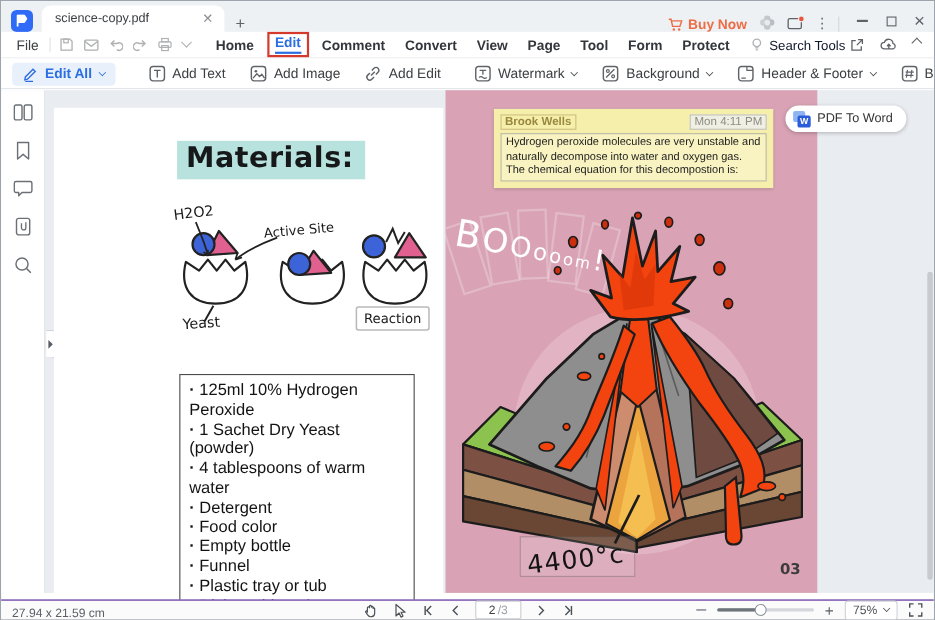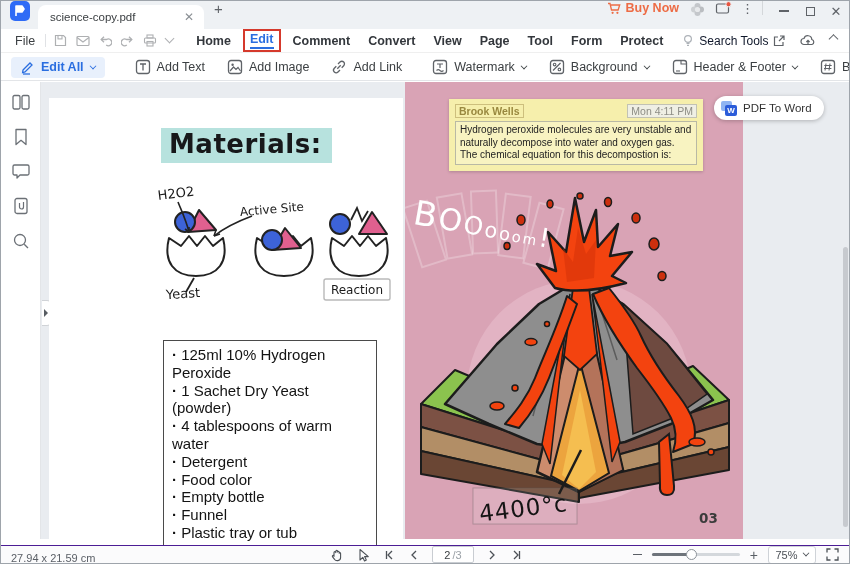--- a/index.html
+++ b/index.html
@@ -1,21 +1,21 @@
 <!DOCTYPE html>
 <html><head>
 <meta charset="utf-8">
 <style>
   html,body{margin:0;padding:0;background:#dfe2e6;}
   *{box-sizing:border-box;}
   .window{position:relative;width:850px;height:564px;background:#fff;border:1px solid #9ea4ab;
     font-family:"Liberation Sans",sans-serif;overflow:hidden;}
 
   
-  .titlebar{position:absolute;left:0;top:0;width:100%;height:28px;background:#eef1f4;display:flex;align-items:flex-start;}
+  .titlebar{position:absolute;left:0;top:0;width:100%;height:28px;background:#eef1f4;display:flex;align-items:flex-end;}
   .logo{width:20px;height:20px;margin:0 8px 0 9px;border-radius:5px;background:#2f6bf6;display:flex;align-items:center;justify-content:center;}
   .tab{position:relative;height:24px;margin-top:4px;width:166px;background:#fff;border-radius:8px 8px 0 0;
     display:flex;align-items:center;padding:0 8px 0 12px;font-size:11.5px;color:#3c4043;}
   .tab-close{margin-left:auto;color:#8a8f94;font-size:12px;cursor:default;padding:0 2px;}
   .newtab{color:#5f6368;font-size:15px;margin-left:10px;line-height:1;}
   .tb-spacer{flex:1;}
   .buynow{display:flex;align-items:center;gap:5px;color:#ed6c45;font-size:12.5px;font-weight:bold;margin-right:10px;}
   .tb-ico{margin-right:9px;display:flex;align-items:center;}
   .tb-dots{color:#5f6368;font-size:13px;margin-right:8px;font-family:"DejaVu Sans",sans-serif;}
   .tb-sep{width:1px;height:14px;background:#d4d7da;margin-right:8px;}
@@ -75,21 +75,21 @@
   .w-ico{position:relative;width:16px;height:15px;}
   .w-ico .back{position:absolute;left:0;top:0;width:11px;height:10px;background:#8fb4f2;border-radius:2px;}
   .w-ico .front{position:absolute;left:4px;top:4px;width:12px;height:11px;background:#2b5cd9;border-radius:2px;color:#fff;
     font-size:8px;font-weight:bold;display:flex;align-items:center;justify-content:center;}
   .panels{position:absolute;left:6px;top:106px;width:170px;height:110px;}
   .panels div{position:absolute;width:27px;height:64px;border:2px solid rgba(255,255,255,.25);}
   .boom{position:absolute;left:8px;top:122px;transform:rotate(10deg);color:#fff;font-family:"DejaVu Sans",sans-serif;
     letter-spacing:2px;white-space:nowrap;}
   .boom span{display:inline-block;}
   .volcano{position:absolute;left:4px;top:110px;}
-  .page-num{position:absolute;left:294px;top:428px;font-family:"DejaVu Sans",sans-serif;font-size:13.5px;font-weight:bold;color:#3c3c3c;}
+  .page-num{position:absolute;left:304px;top:428px;font-family:"DejaVu Sans",sans-serif;font-size:13.5px;font-weight:bold;color:#3c3c3c;}
 
   
   .statusbar{position:absolute;left:0;bottom:0;width:100%;height:18px;background:#fbfbfc;border-top:1px solid #4c1d95;
     font-size:11px;color:#5a5f66;}
   .sb-left{position:absolute;left:10px;top:6px;}
   .sb-center{position:absolute;left:328px;top:0;height:100%;display:flex;align-items:center;gap:13px;}
   .pagebox{width:42px;height:17px;border:1px solid #c9cdd2;border-radius:2px;background:#fff;display:flex;align-items:center;justify-content:center;gap:2px;}
   .pagebox .cur{color:#3c4043;}
   .pagebox .tot{color:#9aa0a6;}
   .sb-right{position:absolute;right:10px;top:0;height:100%;display:flex;align-items:center;gap:10px;}
@@ -236,21 +236,21 @@
           <path d="M3,12 L6.5,8 L9,10.5 L11,8.5 L13.5,12" fill="none" stroke="#5f6368" stroke-width="1.2"></path>
         </svg>
       <span>Add Image</span>
     </span>
     <span class="tool-btn">
       <svg width="16" height="16" viewBox="0 0 16 16">
           <path d="M7,5 l2,-2 a2.6,2.6 0 0 1 3.7,3.7 l-2,2" fill="none" stroke="#5f6368" stroke-width="1.3"></path>
           <path d="M9,11 l-2,2 a2.6,2.6 0 0 1 -3.7,-3.7 l2,-2" fill="none" stroke="#5f6368" stroke-width="1.3"></path>
           <path d="M6.3,9.7 l3.4,-3.4" stroke="#5f6368" stroke-width="1.3"></path>
         </svg>
-      <span>Add Link</span>
+      <span>Add Edit</span>
     </span>
     <span class="tsep"></span>
     <span class="tool-btn">
       <svg width="16" height="16" viewBox="0 0 16 16">
           <rect x="1.5" y="1.5" width="13" height="13" rx="2.5" fill="none" stroke="#5f6368" stroke-width="1.3"></rect>
           <path d="M5,5 h6 M8,5 v4" stroke="#5f6368" stroke-width="1.2"></path>
           <path d="M4.5,11.5 q1.8,-1.6 3.5,0 q1.8,1.6 3.5,0" fill="none" stroke="#5f6368" stroke-width="1.1"></path>
         </svg>
       <span>Watermark</span>
       <span class="caret"></span>

